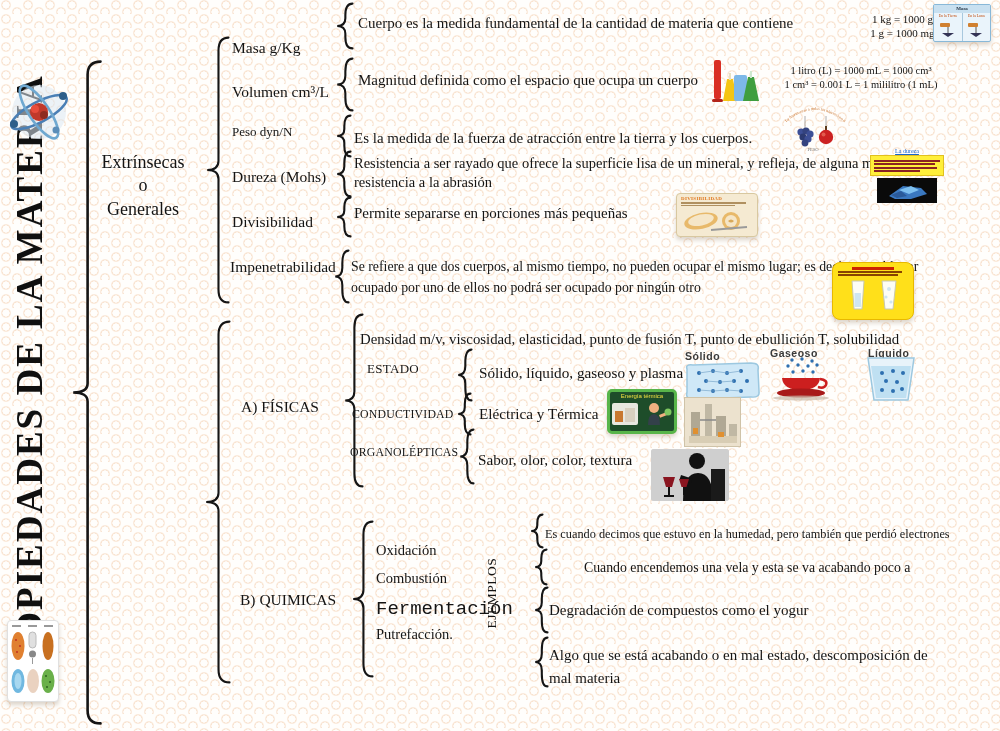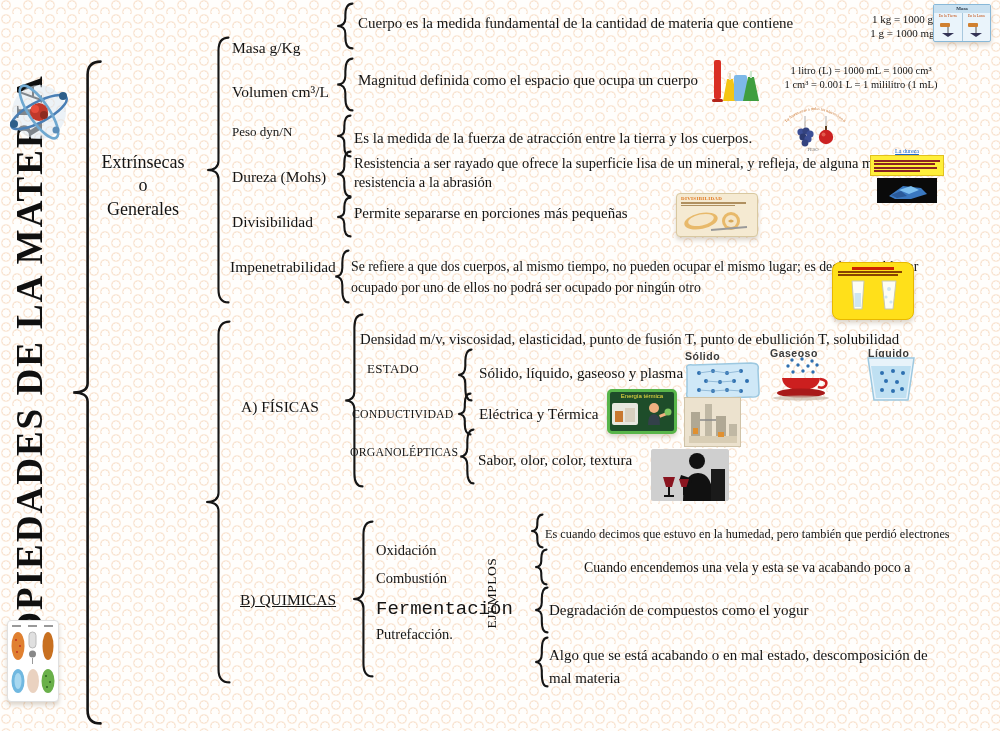--- a/index.html
+++ b/index.html
@@ -336,21 +336,21 @@
       <rect x="30" y="26" width="12" height="5" fill="#111" transform="rotate(18 30 26)"></rect>
       <path d="M12 28 L24 28 L21 38 L15 38 Z" fill="#8a1520"></path>
       <rect x="17" y="38" width="2" height="8" fill="#111"></rect>
       <rect x="13" y="46" width="10" height="2" fill="#111"></rect>
       <path d="M28 30 L38 30 L35.5 38 L30.5 38 Z" fill="#8a1520"></path>
       <rect x="32" y="38" width="2" height="8" fill="#111"></rect>
       <rect x="60" y="20" width="14" height="32" fill="#1a1a1a"></rect>
     </svg>
   </div>
 
-  <div class="t" style="left:240px;top:590px;font-size:15.5px;text-decoration:underline;">B) QUIMICAS</div>
+  <div class="t" style="left:240px;top:590px;font-size:15.5px;">B) QUIMICAS</div>
   <svg class="brace" width="22" height="158" style="left:352px;top:520px;" viewBox="0 0 22 158">
       <path d="M 20.5 1.6 Q 11.440000000000001 1.6 11.440000000000001 14.6 L 11.440000000000001 70 Q 11.440000000000001 79 1.2 79 Q 11.440000000000001 79 11.440000000000001 88 L 11.440000000000001 143.4 Q 11.440000000000001 156.4 20.5 156.4" fill="none" stroke="#151515" stroke-width="2.1" stroke-linecap="round"></path>
     </svg>
   <div class="t" style="left:376px;top:541px;font-size:14.5px;">Oxidación</div>
   <div class="t" style="left:376px;top:569px;font-size:14.5px;">Combustión</div>
   <div class="t" style="left:376px;top:597px;font-size:19px;font-family:Liberation Mono, monospace;">Fermentación</div>
   <div class="t" style="left:376px;top:625px;font-size:14.5px;">Putrefacción.</div>
 
   <div class="vtext" style="left:447px;top:585px;width:90px;text-align:center;font-size:13.5px;letter-spacing:.5px;">EJEMPLOS</div>
 

